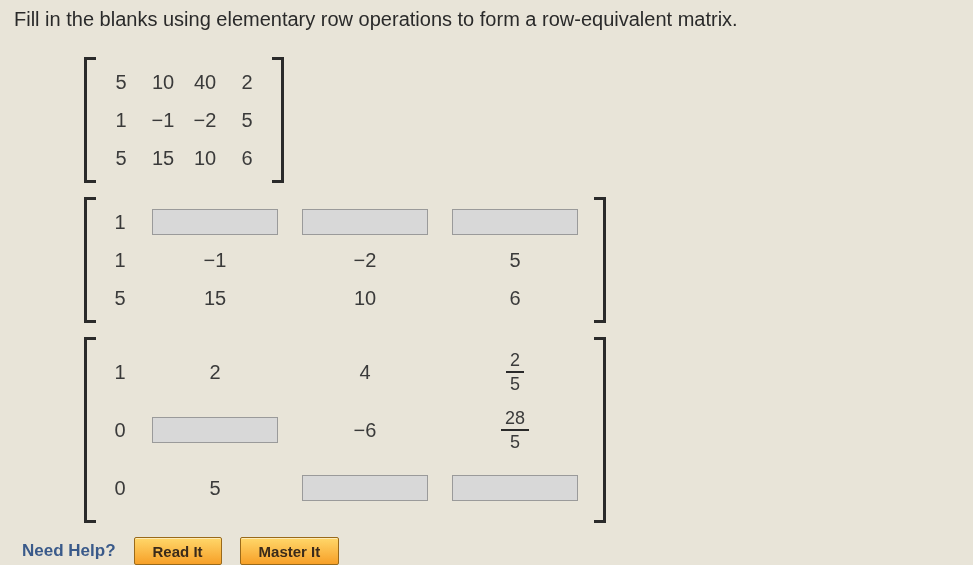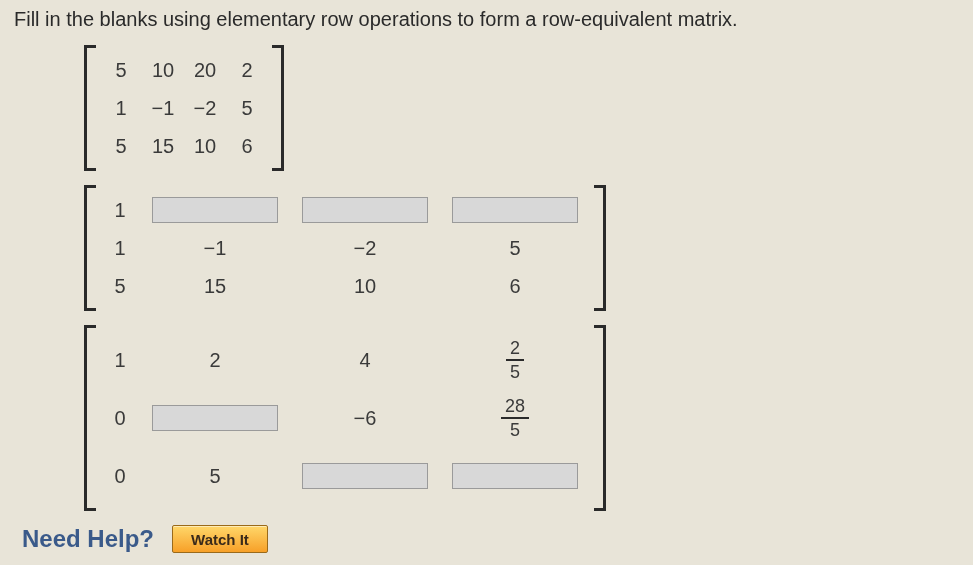--- a/index.html
+++ b/index.html
@@ -8,21 +8,21 @@
     background: #e8e4d8;
     width: 973px;
     height: 565px;
     overflow: hidden;
     padding: 8px 14px;
     color: #3a3a3a;
   }
   .prompt {
     font-size: 20px;
     font-weight: normal;
-    margin-bottom: 14px;
+    margin-bottom: 26px;
     color: #2a2a2a;
   }
   .work-area {
     padding-left: 70px;
   }
   .matrix-wrap {
     display: flex;
     align-items: stretch;
     margin-bottom: 14px;
   }
@@ -83,21 +83,21 @@
   .frac .num { border-bottom: 2px solid #2a2a2a; padding: 0 4px 2px; }
   .frac .den { padding-top: 2px; }
   .m3 .row { height: 58px; }
   .help-row {
     display: flex;
     align-items: center;
     gap: 18px;
     padding-left: 8px;
   }
   .help-label {
-    font-size: 24px;
+    font-size: 17px;
     font-weight: bold;
     color: #3a5a8a;
   }
   .help-btn {
     background: linear-gradient(#ffd76a, #f7a028);
     border: 1px solid #9a6a1a;
     border-radius: 2px;
     padding: 5px 18px 4px;
     font-size: 15px;
     font-weight: bold;
@@ -112,21 +112,21 @@
 <div class="prompt">Fill in the blanks using elementary row operations to form a row-equivalent matrix.</div>
 
 <div class="work-area">
 
   <div class="matrix-wrap">
     <div class="bracket left"></div>
     <div class="mbody m1">
       <div class="row">
         <div class="cell">5</div>
         <div class="cell">10</div>
-        <div class="cell">20</div>
+        <div class="cell">40</div>
         <div class="cell">2</div>
       </div>
       <div class="row">
         <div class="cell">1</div>
         <div class="cell">−1</div>
         <div class="cell">−2</div>
         <div class="cell">5</div>
       </div>
       <div class="row">
         <div class="cell">5</div>
@@ -207,14 +207,15 @@
           </div>
       </div>
     </div>
     <div class="bracket right"></div>
   </div>
 
 </div>
 
 <div class="help-row">
   <span class="help-label">Need Help?</span>
-  <button class="help-btn">Watch It</button>
+  <button class="help-btn">Read It</button>
+  <button class="help-btn">Master It</button>
 </div>
 
 </body></html>

